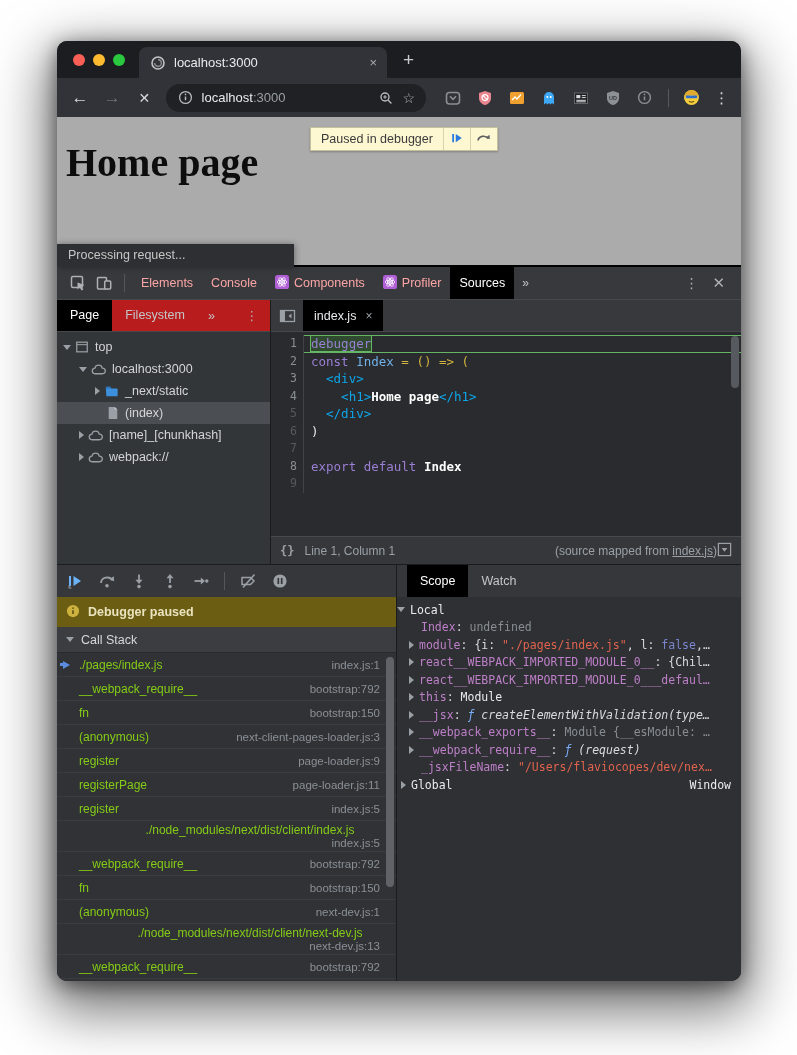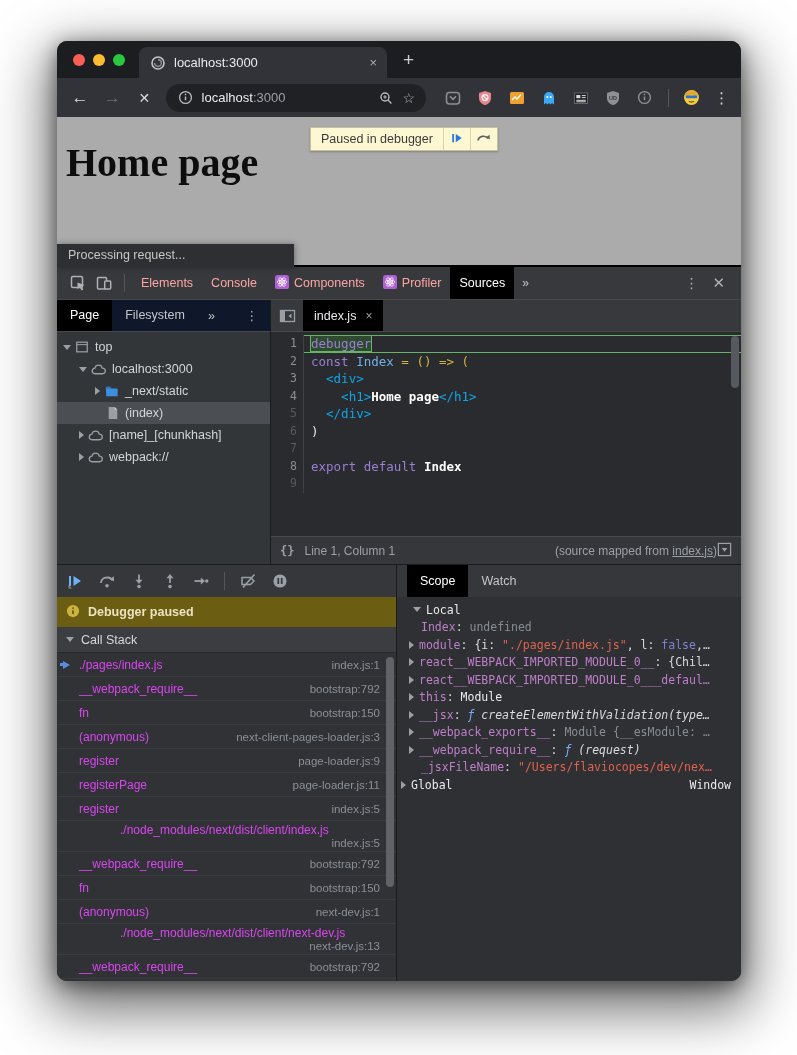--- a/index.html
+++ b/index.html
@@ -44,21 +44,21 @@
   .dt-sep{width:1px;height:18px;background:#54565a;margin:0 7px;}
   .dt-tab{padding:0 9px;height:32px;display:flex;align-items:center;gap:5px;font-size:12.5px;color:#fca5a5;white-space:nowrap;}
   .dt-tab.active{background:#000;color:#fff;}
   .dt-more{padding:0 8px;font-size:12px;color:#c3c6c9;}
   .dt-right{margin-left:auto;display:flex;align-items:center;gap:6px;}
   .dt-menu{color:#aeb1b5;font-size:14px;padding:0 6px;}
   .dt-close{color:#aeb1b5;font-size:15px;padding:0 8px 0 2px;}
 
   .sources{height:264px;display:flex;flex:none;min-height:0;}
   .snav{width:213px;display:flex;flex-direction:column;border-right:1px solid #1a1b1d;flex:none;}
-  .snav-tabs{height:31px;background:#0f172a;border-bottom:1px solid #46484c;display:flex;align-items:center;font-size:12.5px;flex:none;}
+  .snav-tabs{height:31px;background:#b91c1c;border-bottom:1px solid #46484c;display:flex;align-items:center;font-size:12.5px;flex:none;}
   .snav-tab{padding:0 13px;height:31px;line-height:31px;}
   .snav-tab.active{background:#000;color:#fff;}
   .snav-more{padding:0 10px;}
   .snav-menu{margin-left:auto;padding-right:12px;color:#aeb1b5;}
   .tree{flex:1;background:#333639;padding-top:4px;overflow:hidden;}
   .tree-row{height:22px;display:flex;align-items:center;font-size:12.5px;color:#d3d5d7;white-space:nowrap;}
   .tree-row.selected{background:#4b4e53;}
   .tri-d{width:0;height:0;border-left:4px solid transparent;border-right:4px solid transparent;border-top:5px solid #9aa0a6;flex:none;}
   .tri-r{width:0;height:0;border-top:4px solid transparent;border-bottom:4px solid transparent;border-left:5px solid #9aa0a6;flex:none;}
   .tri-n{width:8px;flex:none;}
@@ -91,21 +91,21 @@
   .scope-tab{padding:0 13px;display:flex;align-items:center;font-size:12.5px;color:#c3c6c9;}
   .scope-tab.active{background:#000;color:#fff;}
 
   .bottom{flex:1;display:flex;min-height:0;}
   .bt-left{width:340px;border-right:1px solid #1a1b1d;display:flex;flex-direction:column;flex:none;background:#303236;box-sizing:border-box;position:relative;}
   .paused-banner{height:30px;background:#6b5d11;display:flex;align-items:center;gap:8px;padding:0 9px;flex:none;}
   .paused-banner span{font-size:12.5px;font-weight:bold;color:#eae3bf;}
   .cs-header{height:25px;background:#3b3d41;display:flex;align-items:center;gap:7px;padding:0 9px;font-size:12.5px;color:#d5d7d9;border-bottom:1px solid #28292c;flex:none;}
   .frames{flex:1;overflow:hidden;}
   .frame{min-height:23px;display:flex;align-items:center;padding:0 16px 0 22px;border-bottom:1px solid #3a3c3f;font-size:12px;position:relative;}
-  .f-name{color:#d946ef;white-space:nowrap;}
+  .f-name{color:#84cc16;white-space:nowrap;text-align:center;}
   .f-loc{margin-left:auto;color:#8a9096;font-size:11.5px;white-space:nowrap;}
   .frame.wrap{flex-wrap:wrap;padding-top:2px;padding-bottom:2px;}
   .frame.wrap .f-name{width:100%;margin-left:41px;}
   .f-arrow{position:absolute;left:6px;top:50%;margin-top:-4px;width:0;height:0;border-top:4px solid transparent;border-bottom:4px solid transparent;border-left:7px solid #5b8de0;}
   .f-arrow:before{content:"";position:absolute;left:-10px;top:-1.5px;width:4px;height:3px;background:#5b8de0;}
   .cs-scroll{position:absolute;right:2px;top:60px;width:8px;height:230px;background:#5f6368;border-radius:4px;}
   .bt-right{flex:1;background:#2e3033;font-family:"DejaVu Sans Mono",monospace;font-size:11.5px;padding:4px 0;overflow:hidden;}
   .srow{height:17.5px;display:flex;align-items:center;white-space:pre;padding-right:10px;}
   .s-name{color:#bd7fc8;}.s-str{color:#e0634e;}.s-bool{color:#7a86cf;}.s-dim{color:#878d93;}.s-val{color:#d9dbdd;}
   .s-fn{color:#7cacf8;font-style:italic;}.s-sig{color:#d9dbdd;font-style:italic;}.s-white{color:#e8eaed;}
@@ -553,21 +553,21 @@
               <span class="f-loc">next-dev.js:13</span>
             </div>
             <div class="frame">
               <span class="f-name">__webpack_require__</span>
               <span class="f-loc">bootstrap:792</span>
             </div>
           </div>
         <span class="cs-scroll"></span>
       </div>
       <div class="bt-right">
-          <div class="srow" style="padding-left: 16px; text-align: right;"><span class="tri-d" style="margin-right: 5px;"></span><span class="s-white">Local</span></div>
+          <div class="srow" style="padding-left: 0; text-align: right;"><span class="tri-d" style="margin-right: 5px;"></span><span class="s-white">Local</span></div>
           <div class="srow" style="padding-left: 24px;"><span class="s-name">Index</span><span class="s-val">: </span><span class="s-dim">undefined</span></div>
           <div class="srow" style="padding-left: 12px;"><span class="tri-r" style="margin-right: 5px;"></span><span class="s-name">module</span><span class="s-val">: {i: </span><span class="s-str">"./pages/index.js"</span><span class="s-val">, l: </span><span class="s-bool">false</span><span class="s-val">,…</span></div>
           <div class="srow" style="padding-left: 12px;"><span class="tri-r" style="margin-right: 5px;"></span><span class="s-name">react__WEBPACK_IMPORTED_MODULE_0__</span><span class="s-val">: {Chil…</span></div>
           <div class="srow" style="padding-left: 12px;"><span class="tri-r" style="margin-right: 5px;"></span><span class="s-name">react__WEBPACK_IMPORTED_MODULE_0___defaul…</span></div>
           <div class="srow" style="padding-left: 12px;"><span class="tri-r" style="margin-right: 5px;"></span><span class="s-name">this</span><span class="s-val">: </span><span class="s-white">Module</span></div>
           <div class="srow" style="padding-left: 12px;"><span class="tri-r" style="margin-right: 5px;"></span><span class="s-name">__jsx</span><span class="s-val">: </span><span class="s-fn">ƒ </span><span class="s-sig">createElementWithValidation(type…</span></div>
           <div class="srow" style="padding-left: 12px;"><span class="tri-r" style="margin-right: 5px;"></span><span class="s-name">__webpack_exports__</span><span class="s-val">: </span><span class="s-dim">Module {__esModule: …</span></div>
           <div class="srow" style="padding-left: 12px;"><span class="tri-r" style="margin-right: 5px;"></span><span class="s-name">__webpack_require__</span><span class="s-val">: </span><span class="s-fn">ƒ </span><span class="s-sig">(request)</span></div>
           <div class="srow" style="padding-left: 24px;"><span class="s-name">_jsxFileName</span><span class="s-val">: </span><span class="s-str">"/Users/flaviocopes/dev/nex…</span></div>
           <div class="srow" style="padding-left: 4px;"><span class="tri-r" style="margin-right: 5px;"></span><span class="s-white">Global</span><span class="s-right">Window</span></div>

